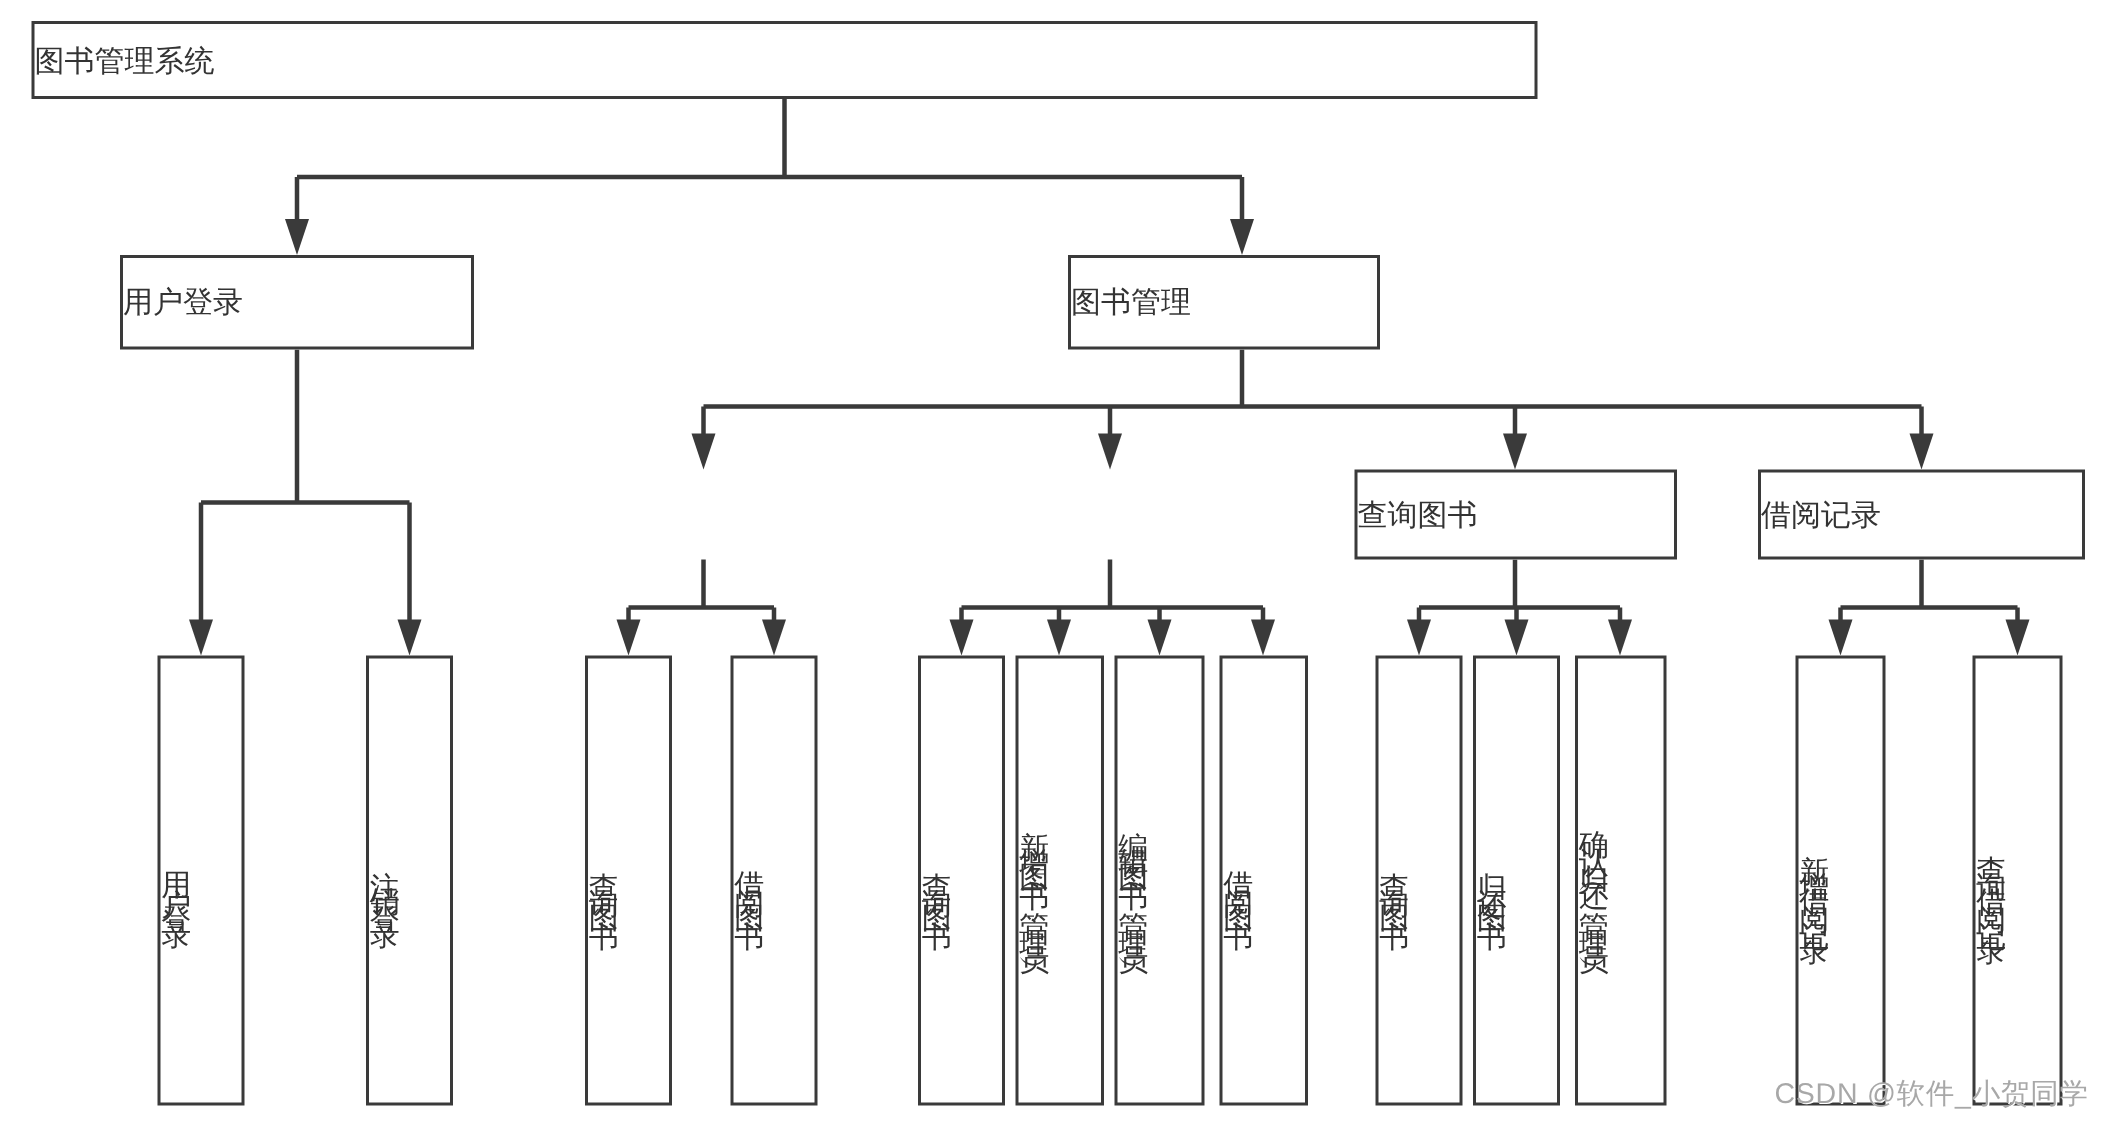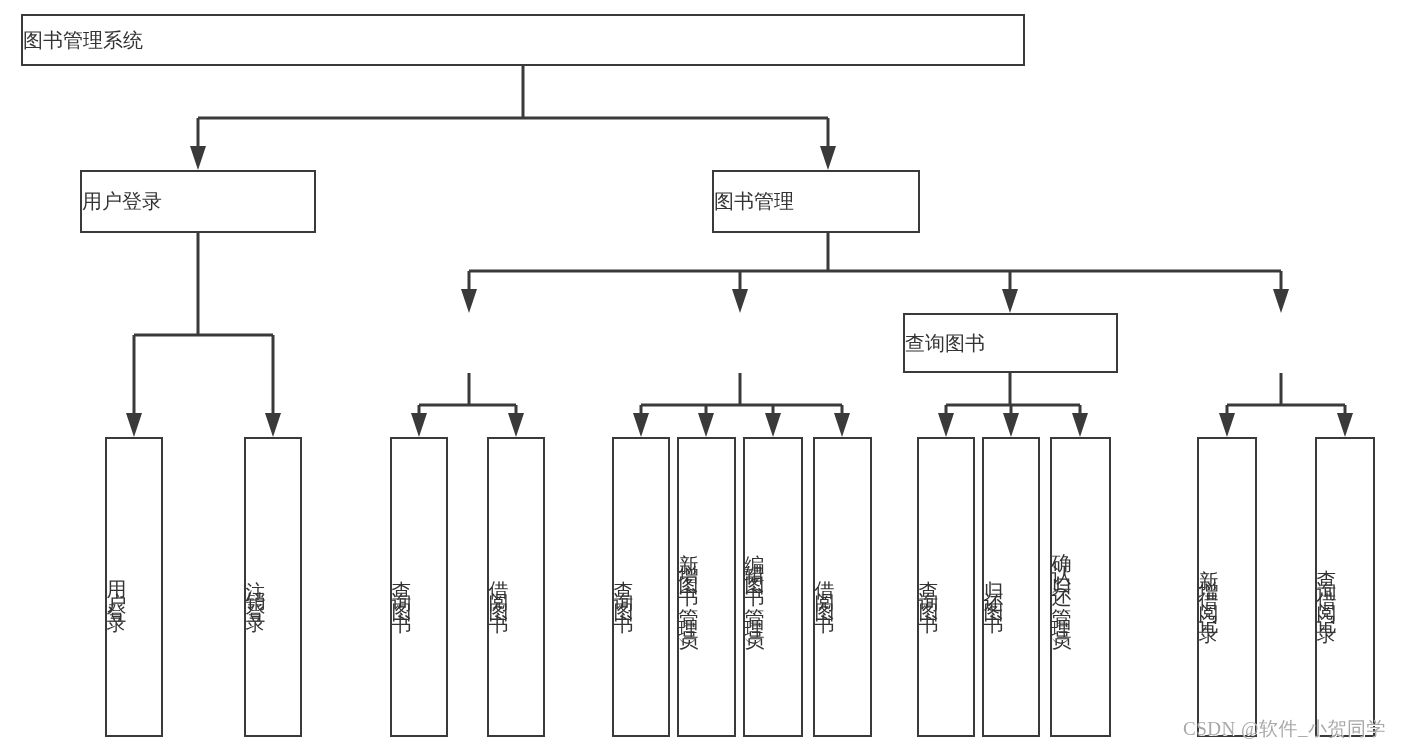--- a/index.html
+++ b/index.html
@@ -14,21 +14,21 @@
     border:2.5px solid #3a3a3a;display:flex;align-items:center;
     color:#333333;font-size:20px;z-index:1;
   }
   .leaf .vlabel{
     writing-mode:vertical-rl;text-orientation:mixed;
     letter-spacing:11px;line-height:1;white-space:nowrap;
   }
   .watermark{
     position:absolute;left:1183px;top:716px;z-index:3;
     color:#a8a8a8;font-size:19px;letter-spacing:0.5px;
-    text-shadow:1px 1px 0 #ffffff;white-space:nowrap;font-family:Liberation Serif, serif;
+    text-shadow:1px 1px 0 #ffffff;white-space:nowrap;
   }
 </style>
 </head>
 <body>
 
 <div class="stage">
 
   <svg class="connectors" width="1405" height="747" viewBox="0 0 1405 747">
 
     <path fill="none" stroke="#3a3a3a" stroke-width="3" d="
@@ -79,20 +79,23 @@
   <div class="node" style="left:80px;top:170px;width:236px;height:63px">
     <span>用户登录</span>
   </div>
   <div class="node" style="left:712px;top:170px;width:208px;height:63px">
     <span>图书管理</span>
   </div>
 
   <div class="node" style="left:903px;top:313px;width:215px;height:60px">
     <span>查询图书</span>
   </div>
+  <div class="node" style="left:1172px;top:313px;width:218px;height:60px">
+    <span>借阅记录</span>
+  </div>
 
   <div class="node leaf" style="left:105px;top:437px;width:58px;height:300px">
     <span class="vlabel">用户登录</span>
   </div>
   <div class="node leaf" style="left:244px;top:437px;width:58px;height:300px">
     <span class="vlabel">注销登录</span>
   </div>
 
   <div class="node leaf" style="left:390px;top:437px;width:58px;height:300px">
     <span class="vlabel">查询图书</span>

